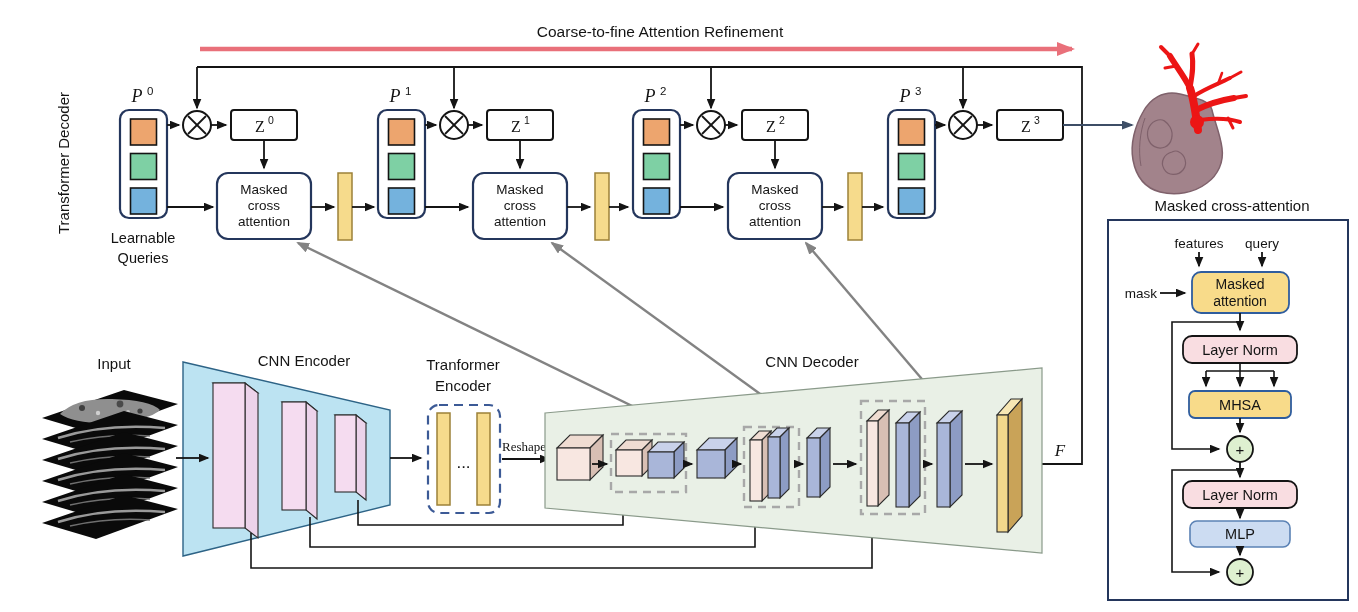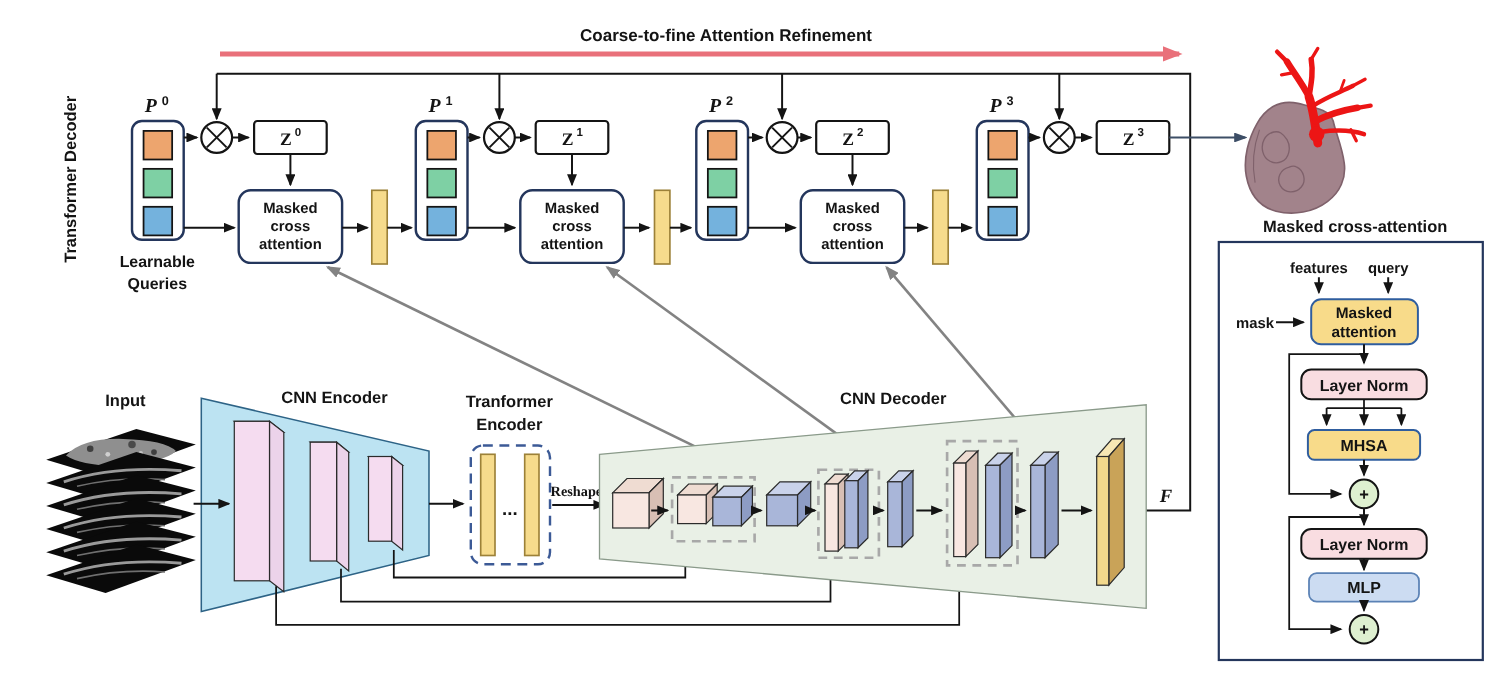--- a/index.html
+++ b/index.html
@@ -1,16 +1,16 @@
 <!DOCTYPE html>
 <html><head>
 <meta charset="utf-8">
 <style>
   html,body{margin:0;padding:0;background:#fff;}
-  .page{width:1358px;height:612px;position:relative;background:#fff;overflow:hidden;font-weight:bold;}
+  .page{width:1358px;height:612px;position:relative;background:#fff;overflow:hidden;}
   svg{display:block}
   text{user-select:none}
   .t{font-family:"Liberation Sans",sans-serif;fill:#141414;}
   .math{font-family:"Liberation Serif",serif;font-style:italic;}
   .ser{font-family:"Liberation Serif",serif;}
   .ln{stroke:#141414;stroke-width:1.8;fill:none;}
   .thin{stroke:#141414;stroke-width:1.6;fill:none;}
   .grayln{stroke:#838383;stroke-width:2.4;fill:none;}
   .navybox{fill:#fff;stroke:#24365c;stroke-width:2.2;}
   .zbox{fill:#fff;stroke:#141414;stroke-width:2;}

